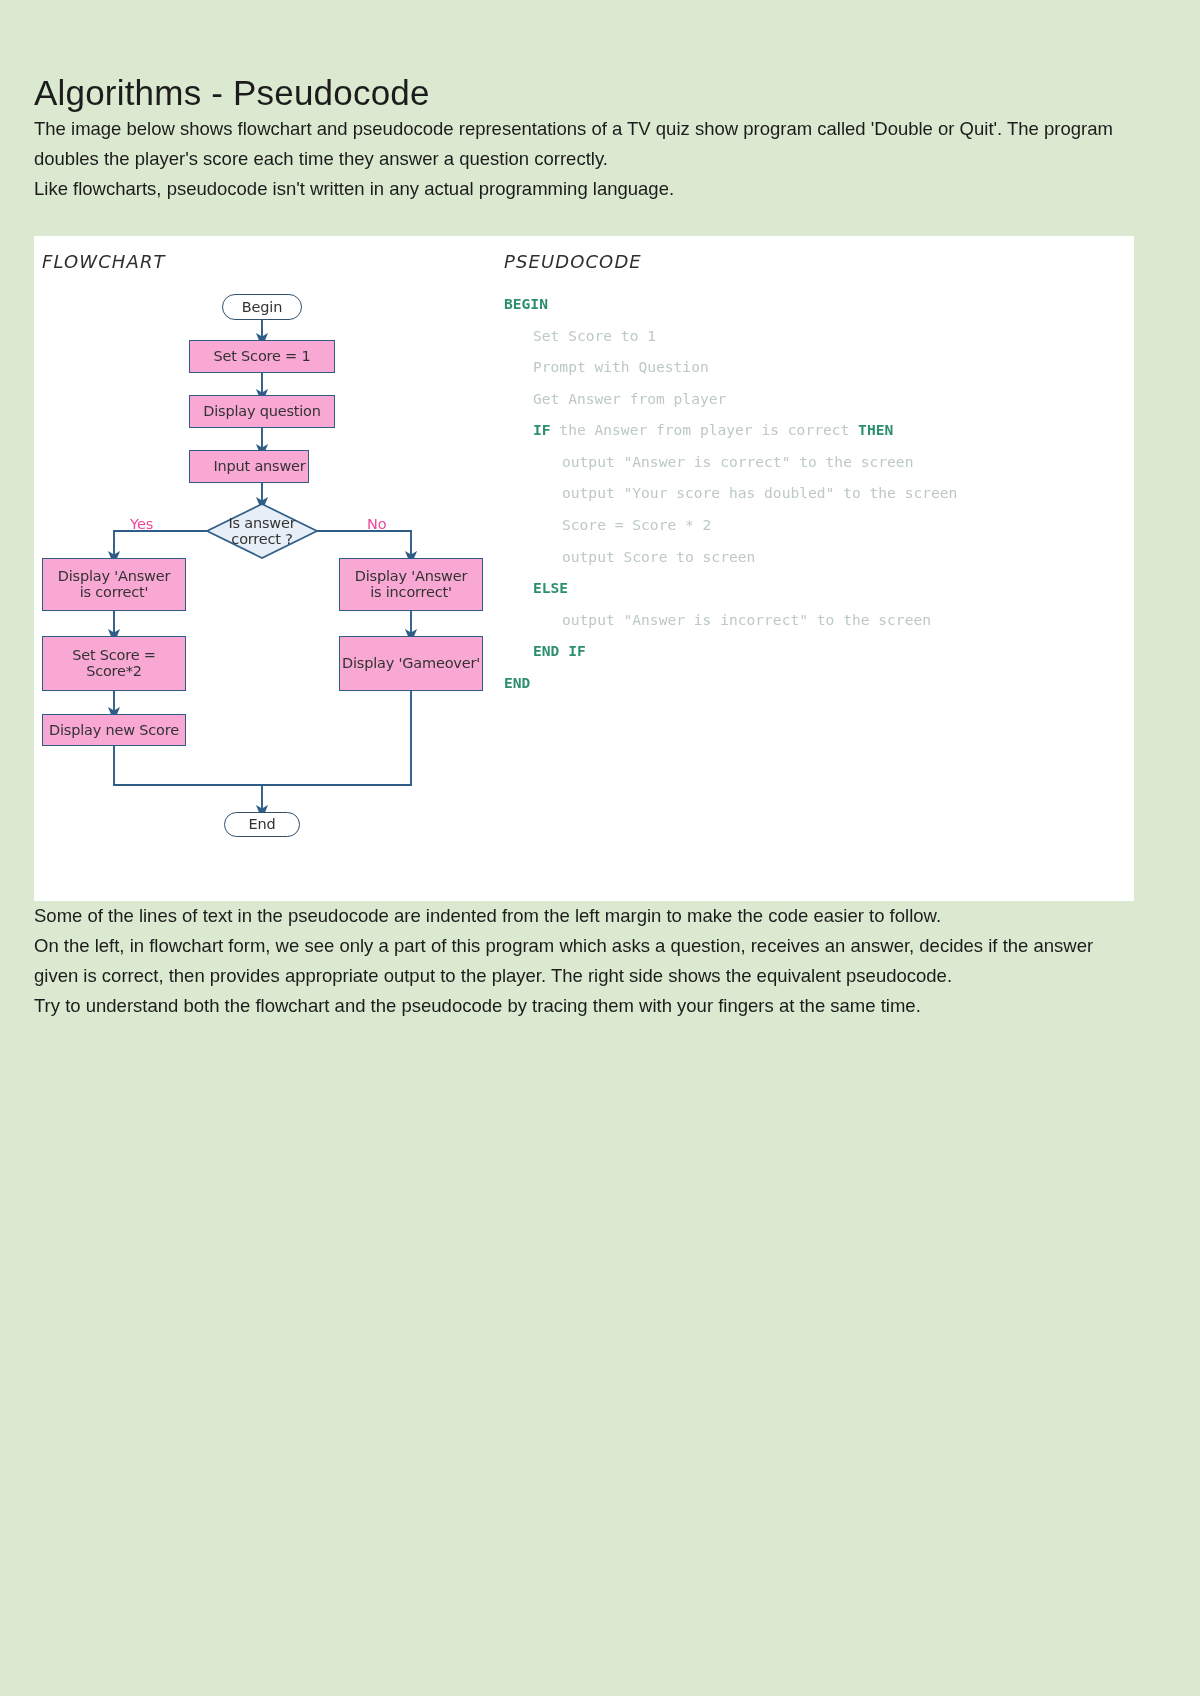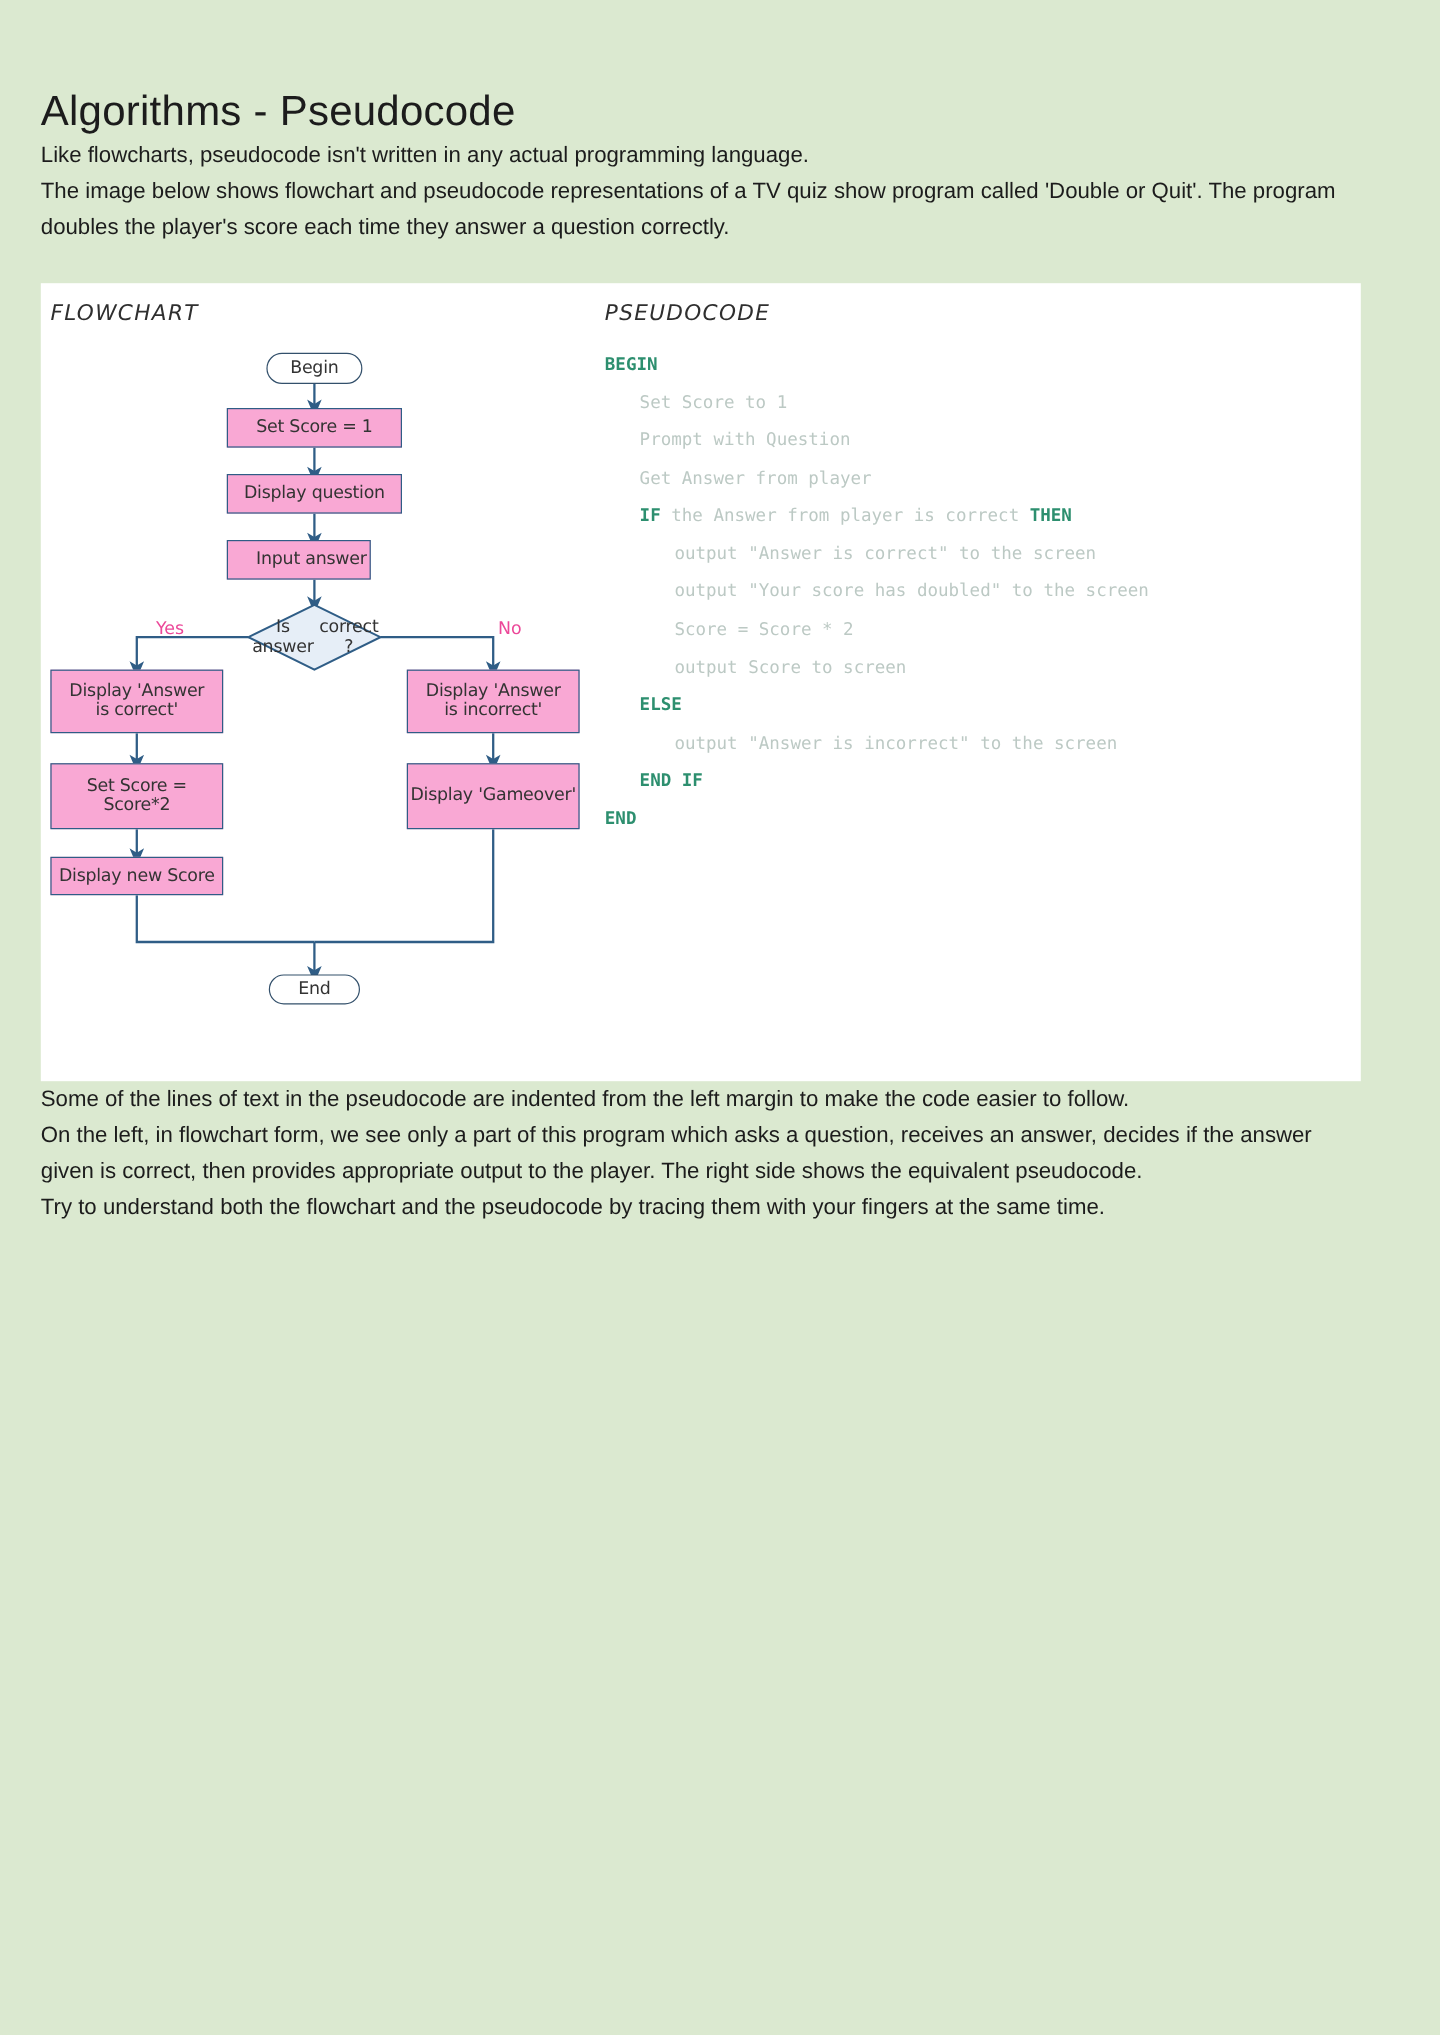--- a/index.html
+++ b/index.html
@@ -131,22 +131,22 @@
   .outro-2 { margin-top: 31px; }
   .outro-3 { margin-top: 31px; }
 </style>
 </head>
 <body>
 
 <div class="page">
 
   <h1 class="page-title">Algorithms - Pseudocode</h1>
 
+  <p class="body-text intro-2">The image below shows flowchart and pseudocode representations of a TV quiz show program called 'Double or Quit'. The program doubles the player's score each time they answer a question correctly.</p>
   <p class="body-text intro-1">Like flowcharts, pseudocode isn't written in any actual programming language.</p>
-  <p class="body-text intro-2">The image below shows flowchart and pseudocode representations of a TV quiz show program called 'Double or Quit'. The program doubles the player's score each time they answer a question correctly.</p>
 
   <div class="figure">
 
     <div class="figure-label label-flowchart">FLOWCHART</div>
     <div class="figure-label label-pseudocode">PSEUDOCODE</div>
 
     <div class="flow-area">
 
       <svg class="fsvg" width="470" height="665" viewBox="0 0 470 665">
         <defs>
@@ -193,27 +193,27 @@
       </div>
 
       <div class="node" style="left:155px; top:159px; width:146px; height:33px;">
         <span>Display question</span>
       </div>
 
       <div class="node" style="left:155px; top:214px; width:120px; height:33px;padding-left:21px;">
         <span>Input answer</span>
       </div>
 
-      <div class="node decision" style="left:173px; top:268px; width:110px; height:54px; flex-direction:row;">
+      <div class="node decision" style="left:173px; top:268px; width:110px; height:54px; flex-direction:column;">
         <span class="decision-text">Is answer</span>
         <span class="decision-text">correct ?</span>
       </div>
 
       <div class="edge-label" style="left:96px; top:280px;">Yes</div>
-      <div class="edge-label" style="left:333px; top:280px;margin-left:48px;">No</div>
+      <div class="edge-label" style="left:333px; top:280px;">No</div>
 
       <div class="node" style="left:8px; top:322px; width:144px; height:53px; flex-direction:column;">
         <span>Display 'Answer</span>
         <span>is correct'</span>
       </div>
 
       <div class="node" style="left:305px; top:322px; width:144px; height:53px; flex-direction:column;">
         <span>Display 'Answer</span>
         <span>is incorrect'</span>
       </div>

